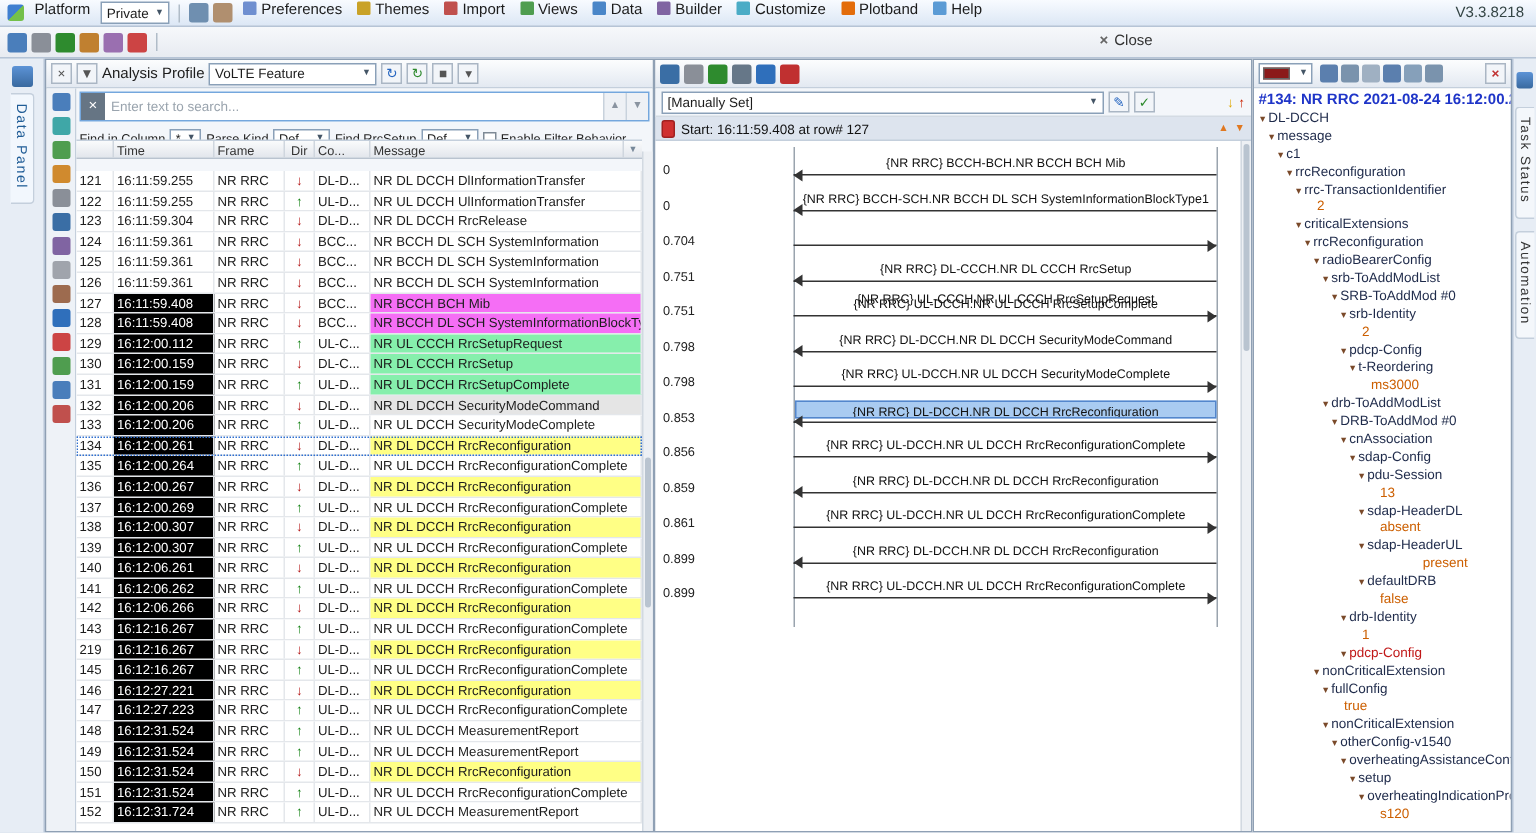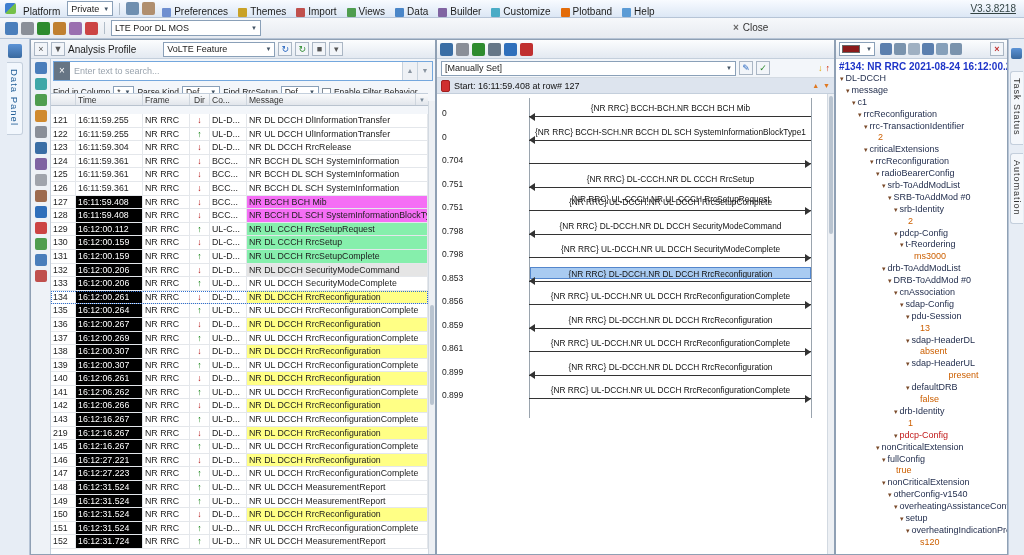--- a/index.html
+++ b/index.html
@@ -3,27 +3,27 @@
 <meta charset="utf-8">
 <style>
 *{margin:0;padding:0;box-sizing:border-box;}
 html,body{width:1024px;height:555px;overflow:hidden;}
 body{position:relative;font-family:"Liberation Sans","DejaVu Sans",sans-serif;font-size:10px;color:#1c1c1c;background:#dfe6ef;}
 .window{position:absolute;top:39px;height:516px;background:#fff;border:1px solid #8fa0b4;}
 
 
 #menubar{position:absolute;top:0;left:0;width:1024px;height:18px;background:linear-gradient(#f8fbff,#dce7f5);border-bottom:1px solid #b6c4d6;display:flex;align-items:center;gap:3px;padding:0 5px;z-index:5;}
 .appicon{width:11px;height:11px;border-radius:2px;background:linear-gradient(135deg,#3f7fd0 50%,#74c04a 50%);display:inline-block;}
-.menu-item{display:flex;align-items:flex-end;gap:3px;padding:0 4px;height:16px;}
+.menu-item{display:flex;align-items:flex-start;gap:3px;padding:0 4px;height:16px;}
 .mi-icon{width:9px;height:9px;border-radius:1px;display:inline-block;}
 .combo{display:inline-flex;align-items:center;justify-content:space-between;gap:4px;background:#fff;border:1px solid #8aa0b8;height:15px;padding:0 3px;font-size:9px;white-space:nowrap;}
 .dd{font-size:6px;color:#456;}
 .vsep{width:1px;height:12px;background:#b0bcc8;margin:0 3px;display:inline-block;}
 .tbicon{width:13px;height:13px;border-radius:2px;display:inline-block;}
-#version{margin-left:auto;color:#344;padding-right:3px;text-decoration:underline;}
+#version{margin-left:auto;color:#344;padding-right:3px;}
 
 
 #toolbar{position:absolute;top:18px;left:0;width:1024px;height:21px;background:linear-gradient(#f6f8fb,#e7ebf1);border-bottom:1px solid #b6c4d6;display:flex;align-items:center;gap:3px;padding:0 5px;z-index:5;}
 #toolbar-icons{display:flex;gap:3px;align-items:center;}
 #profile-combo{width:150px;height:16px;}
 #close-btn{position:absolute;left:733px;top:4px;display:flex;gap:4px;align-items:center;color:#333;}
 #close-btn .x{color:#666;font-weight:bold;}
 
 
 #left-strip{position:absolute;left:0;top:39px;width:30px;height:516px;background:#e7edf5;border-right:1px solid #b6c4d6;display:flex;flex-direction:column;align-items:center;}
@@ -37,21 +37,21 @@
 #right-strip .vtext{color:#333;font-size:9px;}
 
 
 .wtitle,.wtoolbar{height:19px;background:linear-gradient(#fcfdfe,#e3e9f1);border-bottom:1px solid #c4cfdc;display:flex;align-items:center;gap:3px;padding:0 3px;}
 .wbtn{width:14px;height:14px;border:1px solid #aab6c4;background:#f2f5f9;color:#555;font-size:9px;line-height:12px;text-align:center;display:inline-block;}
 .wbtn.blue{color:#2565c0;}.wbtn.green{color:#2d8a2d;}.wbtn.red{color:#c03030;font-weight:bold;}
 .wicon{width:13px;height:13px;border-radius:2px;display:inline-block;}
 
 
 #msg-window{left:30px;width:406px;}
-#volte-combo{width:112px;margin-left:24px;}
+#volte-combo{width:112px;}
 #msg-strip{position:absolute;left:0;top:19px;bottom:0;width:20px;background:#eef2f7;border-right:1px solid #c4cfdc;display:flex;flex-direction:column;align-items:center;gap:4px;padding-top:3px;}
 .sicon{width:12px;height:12px;border-radius:2px;display:inline-block;}
 #msg-content{position:absolute;left:20px;top:19px;right:0;bottom:0;background:#f3f6fa;}
 #search-box{position:absolute;left:2px;top:2px;right:2px;height:20px;border:1px solid #74a7dd;display:flex;align-items:center;background:#fff;}
 #search-clear{width:16px;height:18px;background:#667584;color:#fff;text-align:center;line-height:18px;font-size:10px;}
 #search-input{flex:1;border:none;outline:none;font-size:9px;padding:0 4px;font-family:inherit;color:#333;height:16px;min-width:0;}
 #search-input::placeholder{color:#9aa4ae;}
 .srchbtn{width:15px;height:18px;border-left:1px solid #c8d2dc;background:#eef1f5;color:#8a94a0;font-size:7px;text-align:center;line-height:18px;}
 #find-row{position:absolute;left:2px;top:25px;right:2px;height:16px;display:flex;align-items:center;gap:3px;font-size:8.5px;color:#222;white-space:nowrap;}
 #find-row .combo{height:13px;font-size:8.5px;}
@@ -166,24 +166,20 @@
 <div id="toolbar">
   <span id="toolbar-icons">
       <span class="tbicon" style="background: rgb(74, 126, 187);"></span>
       <span class="tbicon" style="background: rgb(138, 143, 152);"></span>
       <span class="tbicon" style="background: rgb(46, 139, 46);"></span>
       <span class="tbicon" style="background: rgb(192, 128, 48);"></span>
       <span class="tbicon" style="background: rgb(154, 111, 176);"></span>
       <span class="tbicon" style="background: rgb(204, 68, 68);"></span>
     </span>
   <span class="vsep"></span>
-  <span class="combo" id="profile-combo">
-    <span>LTE Poor DL MOS</span>
-    <span class="dd">▼</span>
-  </span>
   <span id="close-btn">
     <span class="x">×</span>
     <span>Close</span>
   </span>
 </div>
 
 <div id="left-strip">
   <span class="strip-icon"></span>
   <div class="vtab">
     <span class="vtext">Data Panel</span>

